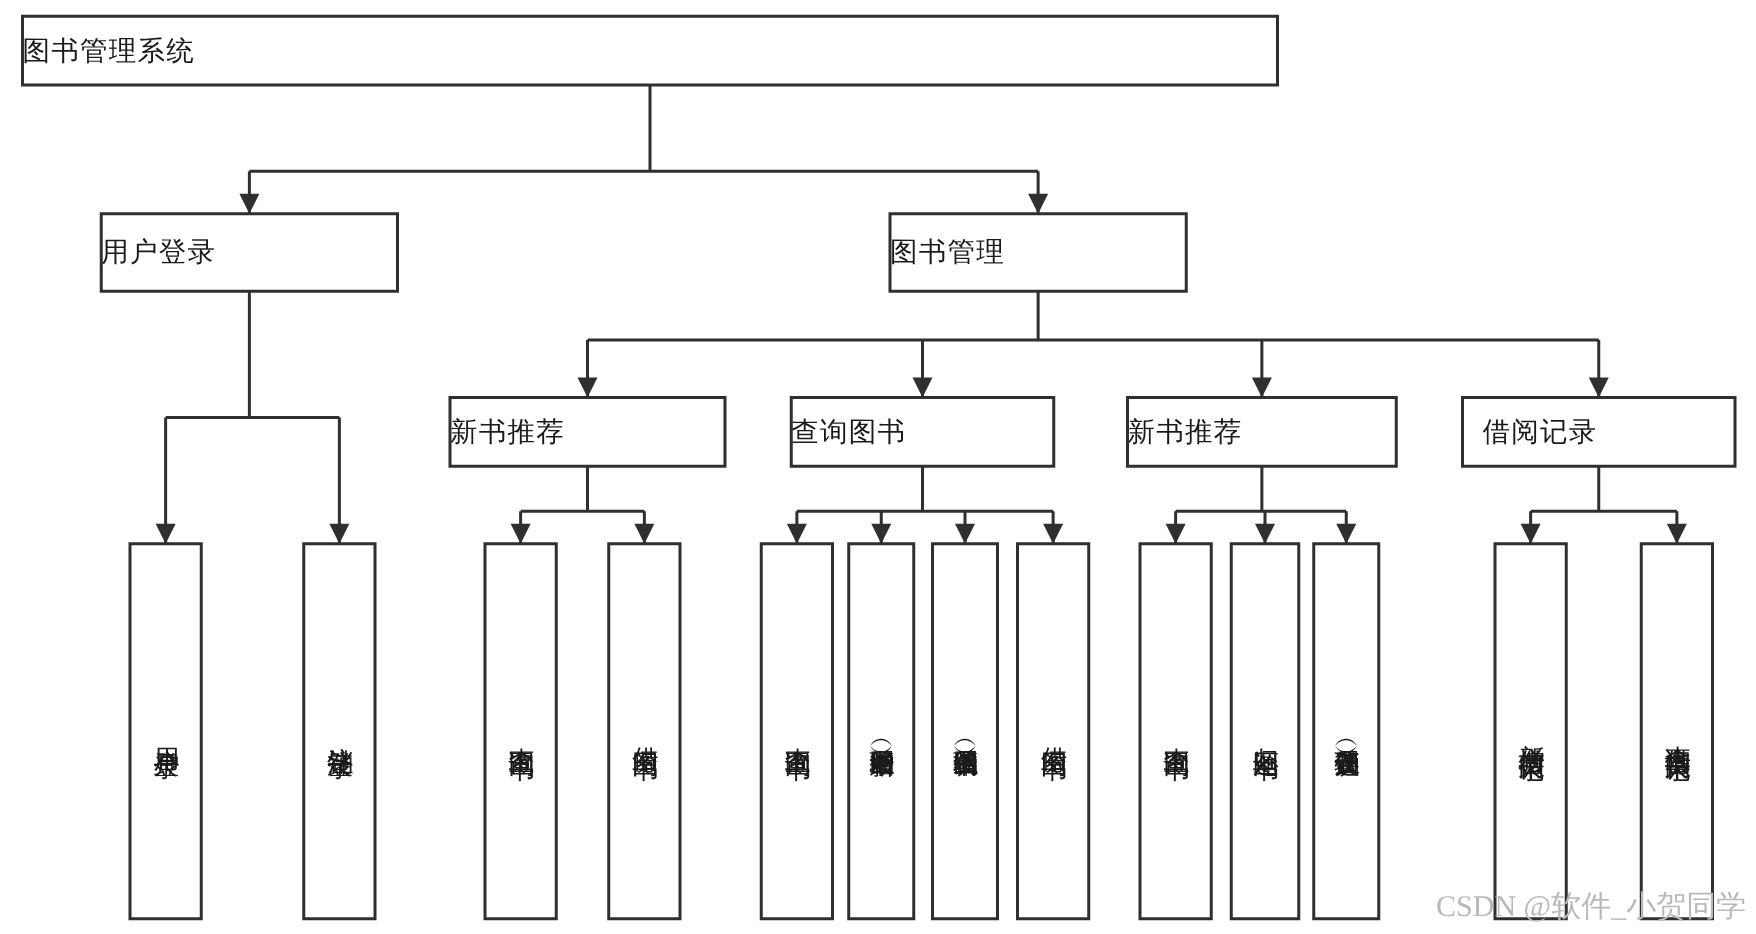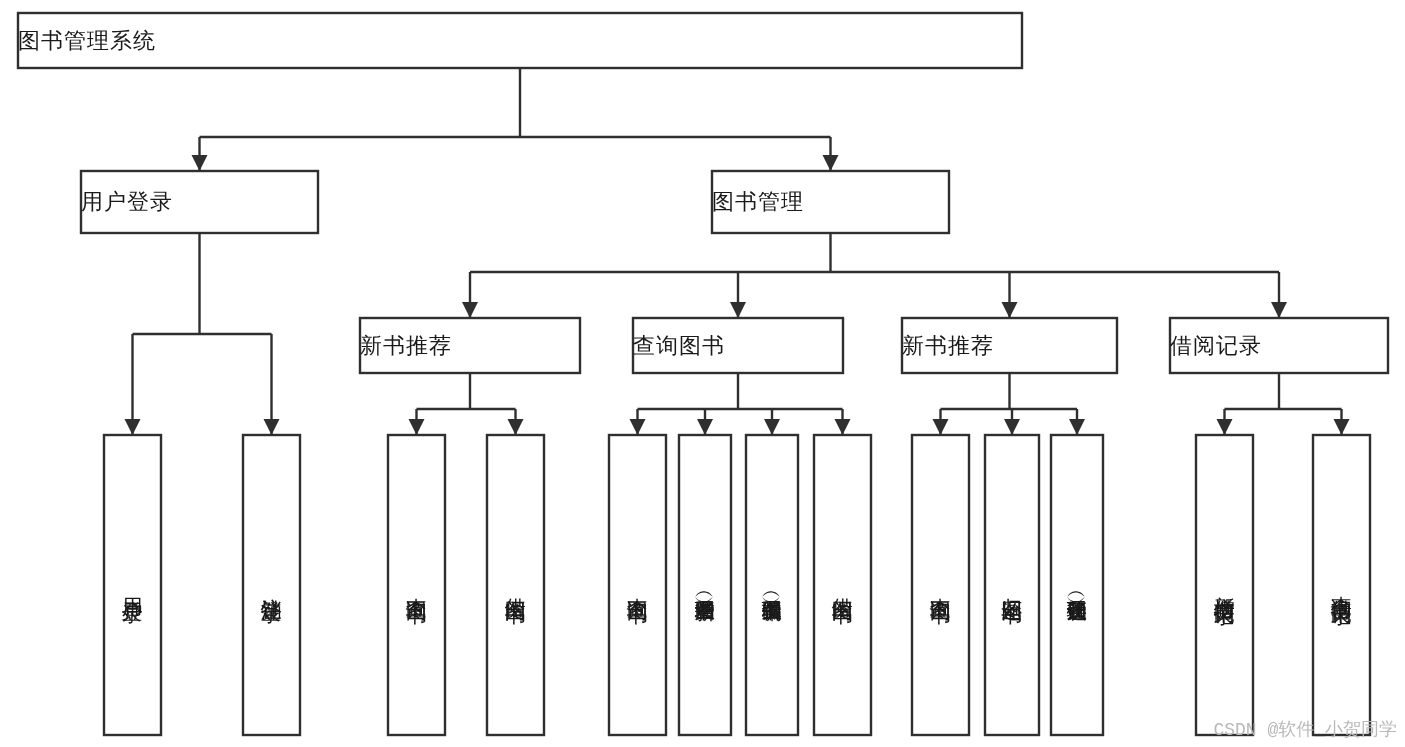--- a/index.html
+++ b/index.html
@@ -75,22 +75,22 @@
     font-family: "Liberation Sans", "DejaVu Sans", sans-serif;
     font-size: 22px;
     color: #1a1a1a;
     white-space: nowrap;
     letter-spacing: 1px;
   }
   .watermark {
     position: absolute;
     right: 8px;
     bottom: 6px;
-    font-family: Liberation Mono, monospace;
-    font-size: 18px;
+    font-family: Liberation Serif, serif;
+    font-size: 24px;
     color: #b9b9b9;
     white-space: nowrap;
     pointer-events: none;
     margin-left: 19px;
   }
 </style>
 </head>
 <body>
 
 <div id="diagram-root">
@@ -219,21 +219,21 @@
       </div>
       <div class="vlabel-wrap" style="left: 912px; top: 435px; width: 57px; height: 300px;">
         <span class="vlabel-text">查询图书</span>
       </div>
       <div class="vlabel-wrap" style="left: 985px; top: 435px; width: 54px; height: 300px;">
         <span class="vlabel-text">归还图书</span>
       </div>
       <div class="vlabel-wrap" style="left: 1051px; top: 435px; width: 52px; height: 300px;">
         <span class="vlabel-text tight">确认归还（管理员）</span>
       </div>
-      <div class="hlabel-wrap" style="left: 1170px; top: 318px; width: 218px; height: 55px;">
+      <div class="hlabel-wrap" style="left: 1170px; top: 318px; width: 218px; height: 55px; padding-left: 16px;">
         <span class="hlabel-text">借阅记录</span>
       </div>
       <div class="vlabel-wrap" style="left: 1196px; top: 435px; width: 57px; height: 300px;">
         <span class="vlabel-text">新增借阅记录</span>
       </div>
       <div class="vlabel-wrap" style="left: 1313px; top: 435px; width: 57px; height: 300px;">
         <span class="vlabel-text">查询借阅记录</span>
       </div>
     </div>
 

